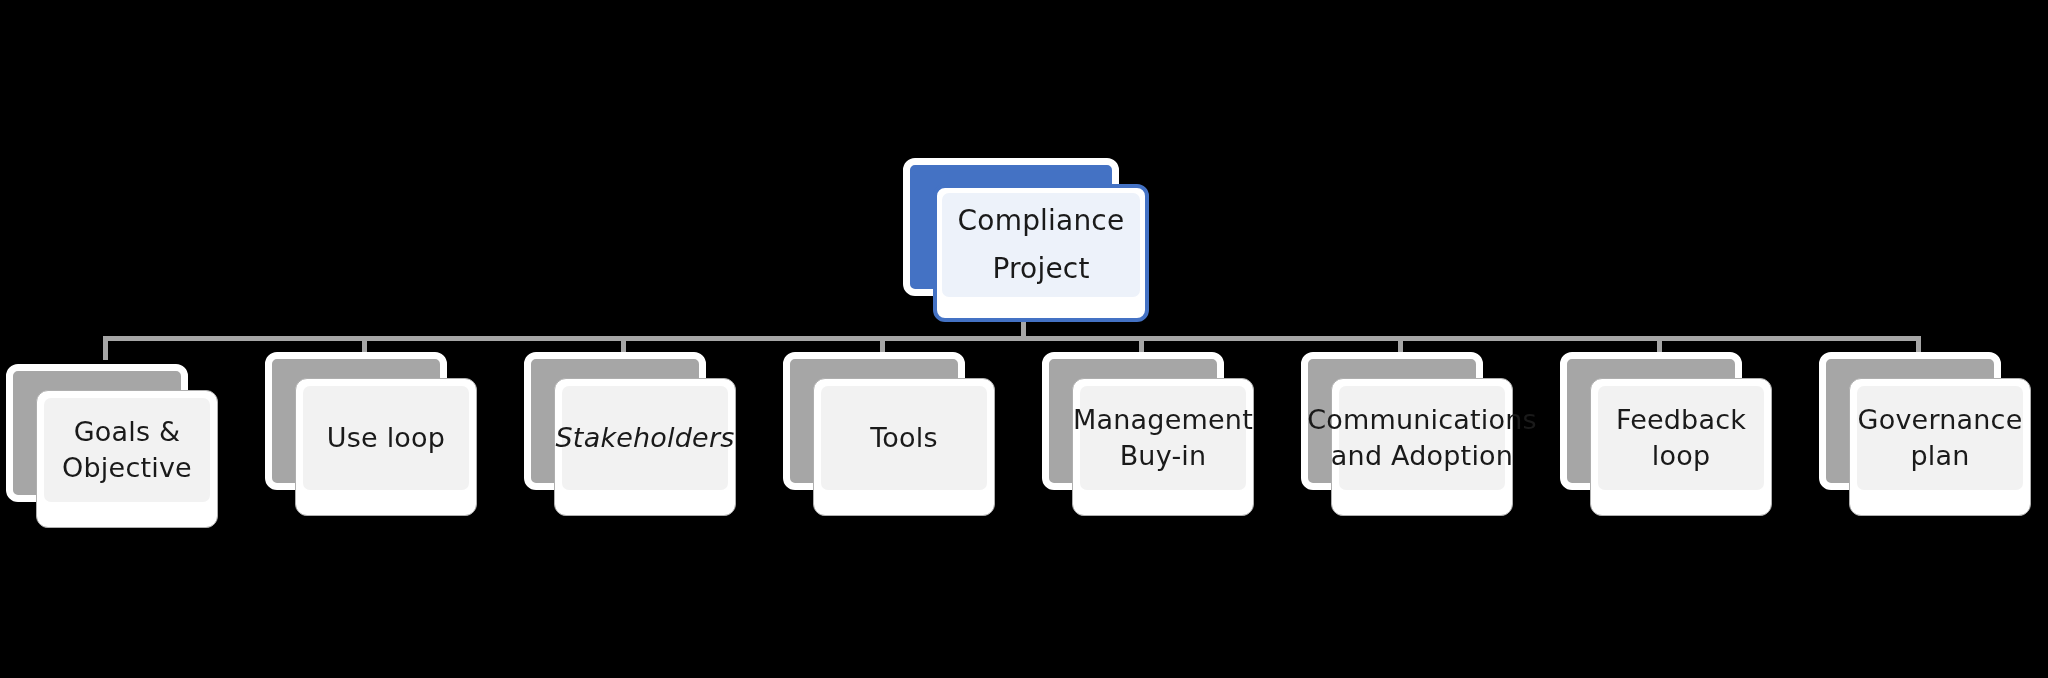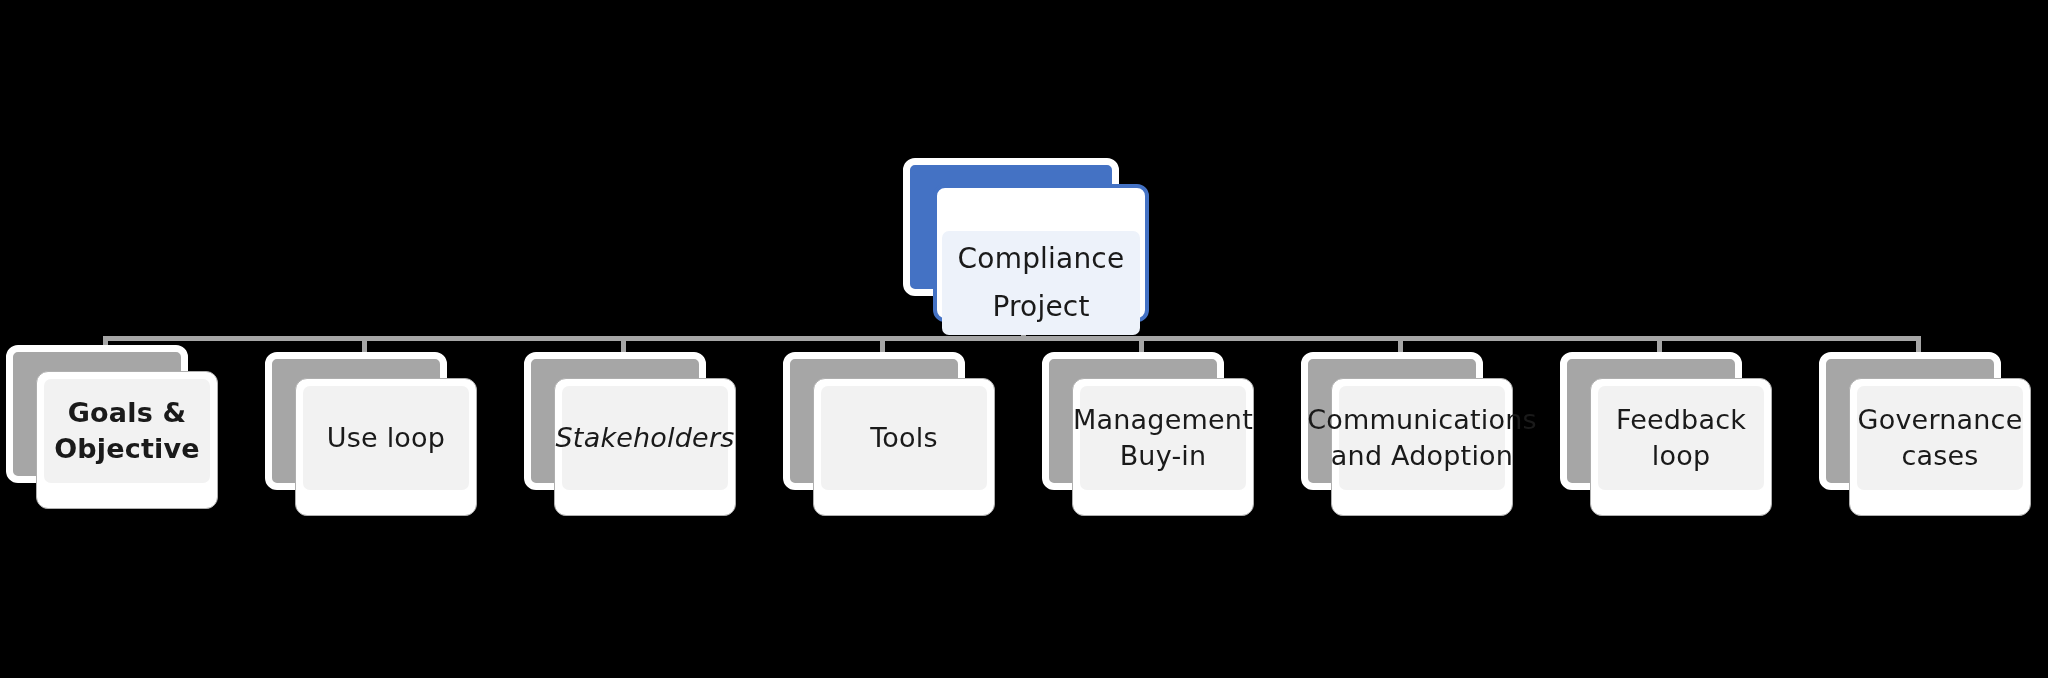--- a/index.html
+++ b/index.html
@@ -81,21 +81,20 @@
   }
   .node.root .front {
     background: #FFFFFF;
     border: 4px solid #4472C4;
   }
   .node.root .fill {
     background: #EDF2FA;
     left: 5px;
     right: 5px;
     top: 5px;
-    margin-top: 38px;
   }
   .node.root .label {
     font-size: 28px;
     line-height: 48px;
   }
 </style>
 </head>
 <body>
 
 <div id="canvas">
@@ -116,21 +115,21 @@
   <div class="node root" style="left:903px; top:158px; width:246px; height:164px;">
     <div class="back" style="width:216px; height:138px;"></div>
     <div class="front" style="left:30px; top:26px; width:216px; height:138px;">
       <div class="fill" style="height:104px;">
         <span class="label">Compliance
 Project</span>
       </div>
     </div>
   </div>
 
-  <div class="node" style="left:6px; top:345px; width:212px; height:164px;font-weight:bold;">
+  <div class="node" style="left:6px; top:364px; width:212px; height:164px;">
     <div class="back" style="width:182px; height:138px;"></div>
     <div class="front" style="left:30px; top:26px; width:182px; height:138px;">
       <div class="fill" style="height:104px;">
         <span class="label">Goals &amp;
 Objective</span>
       </div>
     </div>
   </div>
 
   <div class="node" style="left:265px; top:352px; width:212px; height:164px;">
@@ -187,18 +186,18 @@
         <span class="label">Feedback loop</span>
       </div>
     </div>
   </div>
 
   <div class="node" style="left:1819px; top:352px; width:212px; height:164px;">
     <div class="back" style="width:182px; height:138px;"></div>
     <div class="front" style="left:30px; top:26px; width:182px; height:138px;">
       <div class="fill" style="height:104px;">
         <span class="label">Governance
-cases</span>
+plan</span>
       </div>
     </div>
   </div>
 
 </div>
 
 </body></html>

